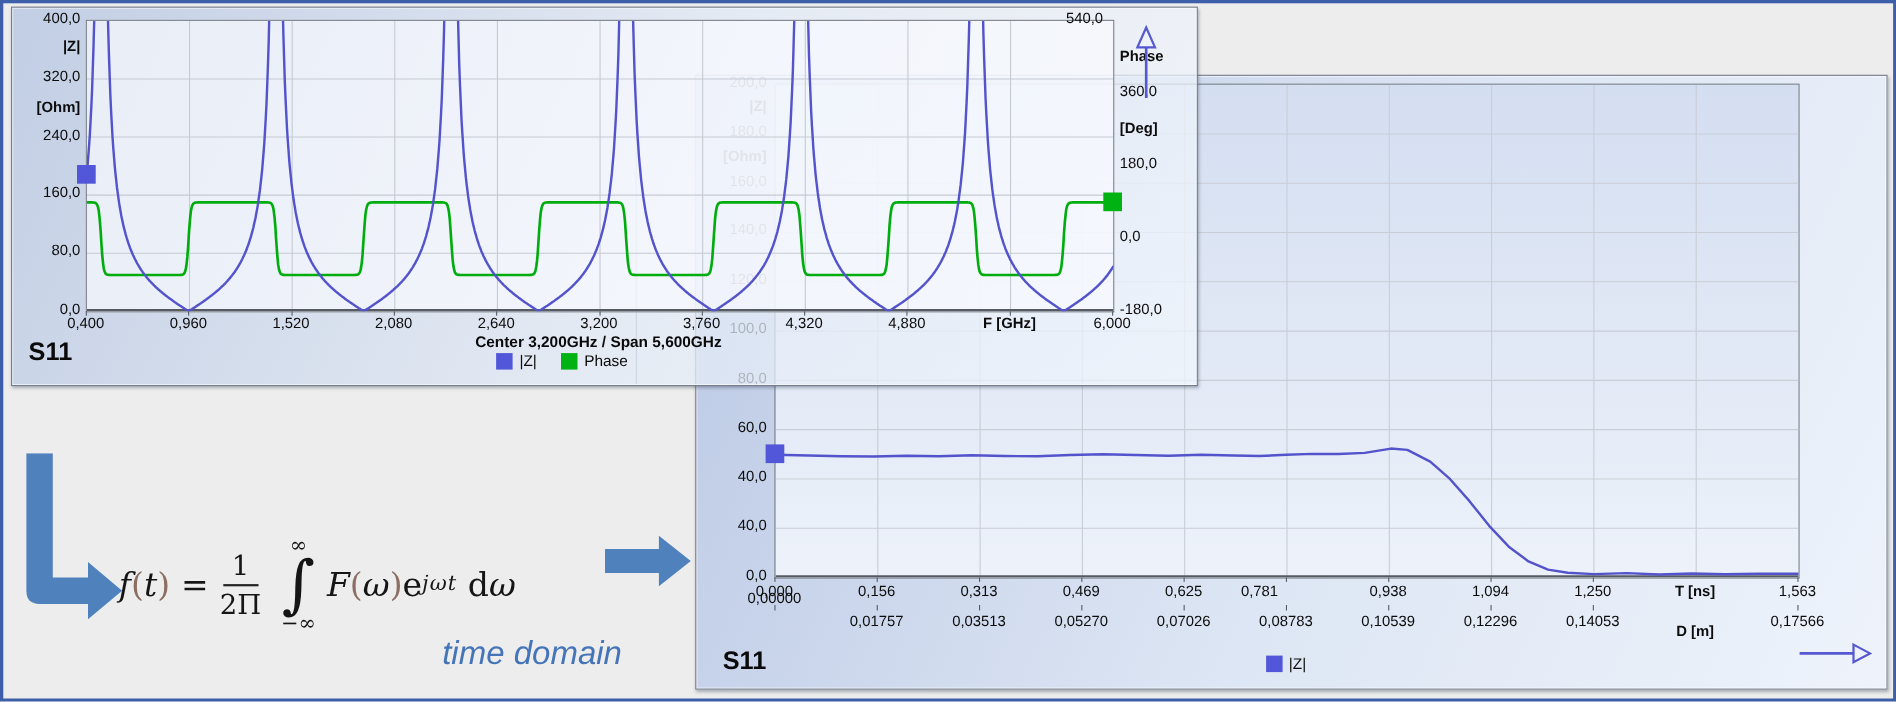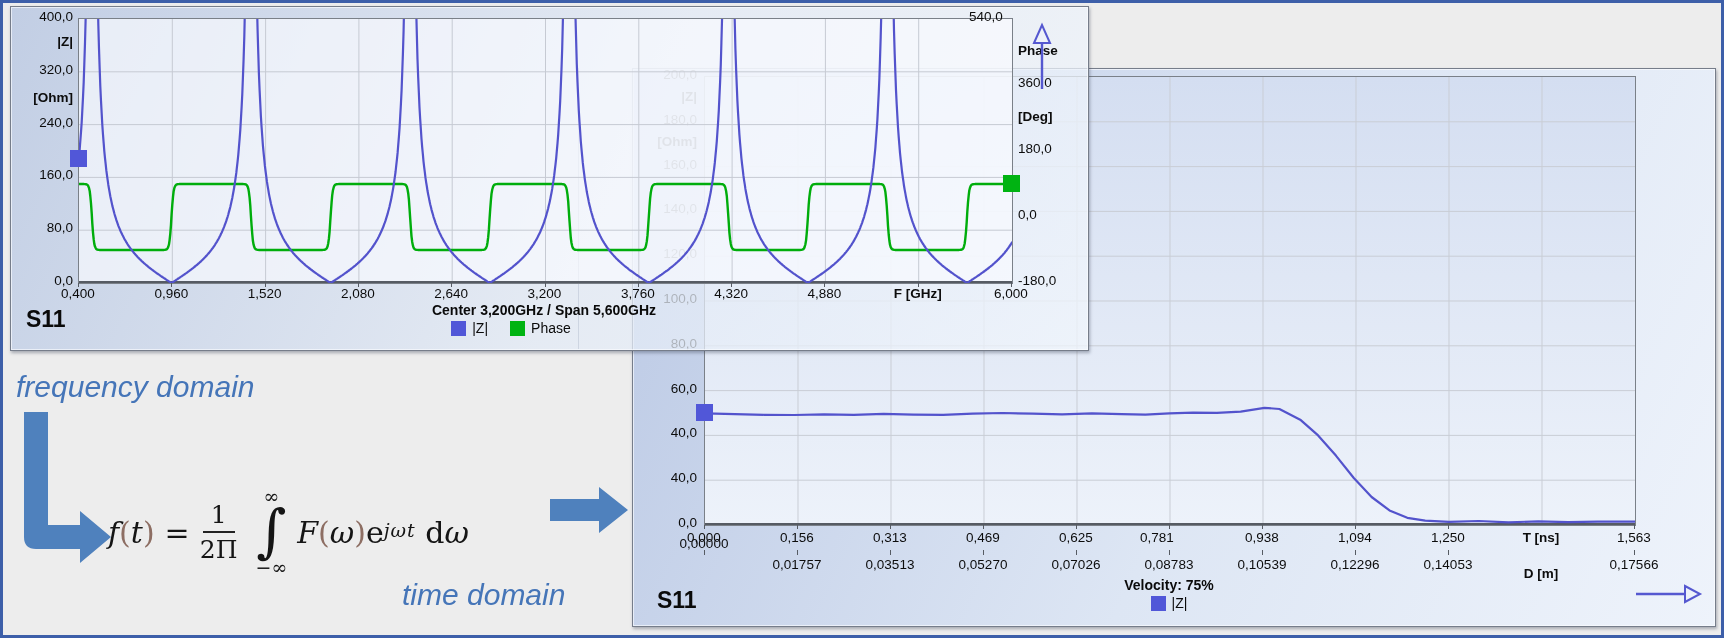--- a/index.html
+++ b/index.html
@@ -88,21 +88,21 @@
         <div class="tick ytick-l" style="left: 4px; top: 357.4px;">40,0</div>
         <div class="tick ytick-l" style="left: 4px; top: 402.2px;">40,0</div>
         <div class="tick ytick-l" style="left: 4px; top: 447px;">0,0</div>
         <div class="tick ytick-l b" style="left: 4px; top: 21.4px;">|Z|</div>
         <div class="tick ytick-l b" style="left: 4px; top: 66.2px;">[Ohm]</div>
         <div class="tick xtick" style="left: 29px; top: 462px;">0,000</div>
         <div class="tick xtick" style="left: 122px; top: 462px;">0,156</div>
         <div class="tick xtick" style="left: 215px; top: 462px;">0,313</div>
         <div class="tick xtick" style="left: 308px; top: 462px;">0,469</div>
         <div class="tick xtick" style="left: 401px; top: 462px;">0,625</div>
-        <div class="tick xtick" style="left: 482px; top: 462px;">0,781</div>
+        <div class="tick xtick" style="left: 470px; top: 462px;">0,781</div>
         <div class="tick xtick" style="left: 587px; top: 462px;">0,938</div>
         <div class="tick xtick" style="left: 680px; top: 462px;">1,094</div>
         <div class="tick xtick" style="left: 773px; top: 462px;">1,250</div>
         <div class="tick xtick" style="left: 959px; top: 462px;">1,563</div>
         <div class="tick xtick b" style="left: 866px; top: 462px;">T [ns]</div>
         <div class="tick xtick" style="left: 29px; top: 468px;">0,00000</div>
         <div class="tick xtick" style="left: 122px; top: 489px;">0,01757</div>
         <div class="tick xtick" style="left: 215px; top: 489px;">0,03513</div>
         <div class="tick xtick" style="left: 308px; top: 489px;">0,05270</div>
         <div class="tick xtick" style="left: 401px; top: 489px;">0,07026</div>
@@ -126,21 +126,20 @@
         <div class="tmark" style="left: 536px; top: 481px; width: 1px; height: 5px;"></div>
         <div class="tmark" style="left: 629px; top: 456px; width: 1px; height: 4px;"></div>
         <div class="tmark" style="left: 629px; top: 481px; width: 1px; height: 5px;"></div>
         <div class="tmark" style="left: 722px; top: 456px; width: 1px; height: 4px;"></div>
         <div class="tmark" style="left: 722px; top: 481px; width: 1px; height: 5px;"></div>
         <div class="tmark" style="left: 815px; top: 456px; width: 1px; height: 4px;"></div>
         <div class="tmark" style="left: 815px; top: 481px; width: 1px; height: 5px;"></div>
         <div class="tmark" style="left: 1001px; top: 456px; width: 1px; height: 4px;"></div>
         <div class="tmark" style="left: 1001px; top: 481px; width: 1px; height: 5px;"></div>
       </div>
-    <div class="caption tick b" id="w2velocity" style="left:71px;top:509px;width:930px;">Velocity: 75%</div>
     <div class="legend" id="legend2" style="left:71px;top:526px;width:930px;">
         <div class="item">
           <div class="sw" style="background: rgb(81, 87, 216);"></div>
           <span>|Z|</span>
         </div>
       </div>
     <div class="s11" style="left:24px;top:518px;">S11</div>
     <svg class="arrow-svg" style="left:1000px;top:514px;" width="72" height="22">
       <line x1="3" y1="11" x2="52" y2="11" stroke="#5558d0" stroke-width="2.4"></line>
       <path d="M52,3 L67,11 L52,19 Z" fill="#eef2fa" stroke="#5558d0" stroke-width="2"></path>
@@ -223,21 +222,20 @@
       </div>
     <div class="s11" style="left:15px;top:299px;">S11</div>
     <svg class="arrow-svg" style="left:1018px;top:12px;" width="26" height="74">
       <line x1="13" y1="70" x2="13" y2="16" stroke="#5558d0" stroke-width="2.4"></line>
       <path d="M5,24 L13,6 L21,24 Z" fill="#eef2fa" stroke="#5558d0" stroke-width="2"></path>
     </svg>
   <div class="marker" style="left: 58.5px; top: 143.08px; background: rgb(81, 87, 216);"></div>
       <div class="marker" style="left: 991.5px; top: 167.5px; background: rgb(0, 179, 18);"></div>
     </div>
 
-  <div class="domain-label" style="left:16px;top:370px;">frequency domain</div>
 
   <svg class="arrow-svg" style="left:18px;top:412px;" width="100" height="160">
     <path d="M6,0 L30,0 L30,113 L62,113 L62,99 L93,125 L62,151 L62,137 L18,137 Q6,137 6,125 Z" fill="#4f81bd"></path>
   </svg>
 
   <div id="formula">
     <span><i>f</i><span class="paren">(</span><i>t</i><span class="paren">)</span><span class="f-eq">=</span></span>
     <span class="f-frac">
       <span class="f-num">1</span>
       <span class="f-den">2Π</span>

